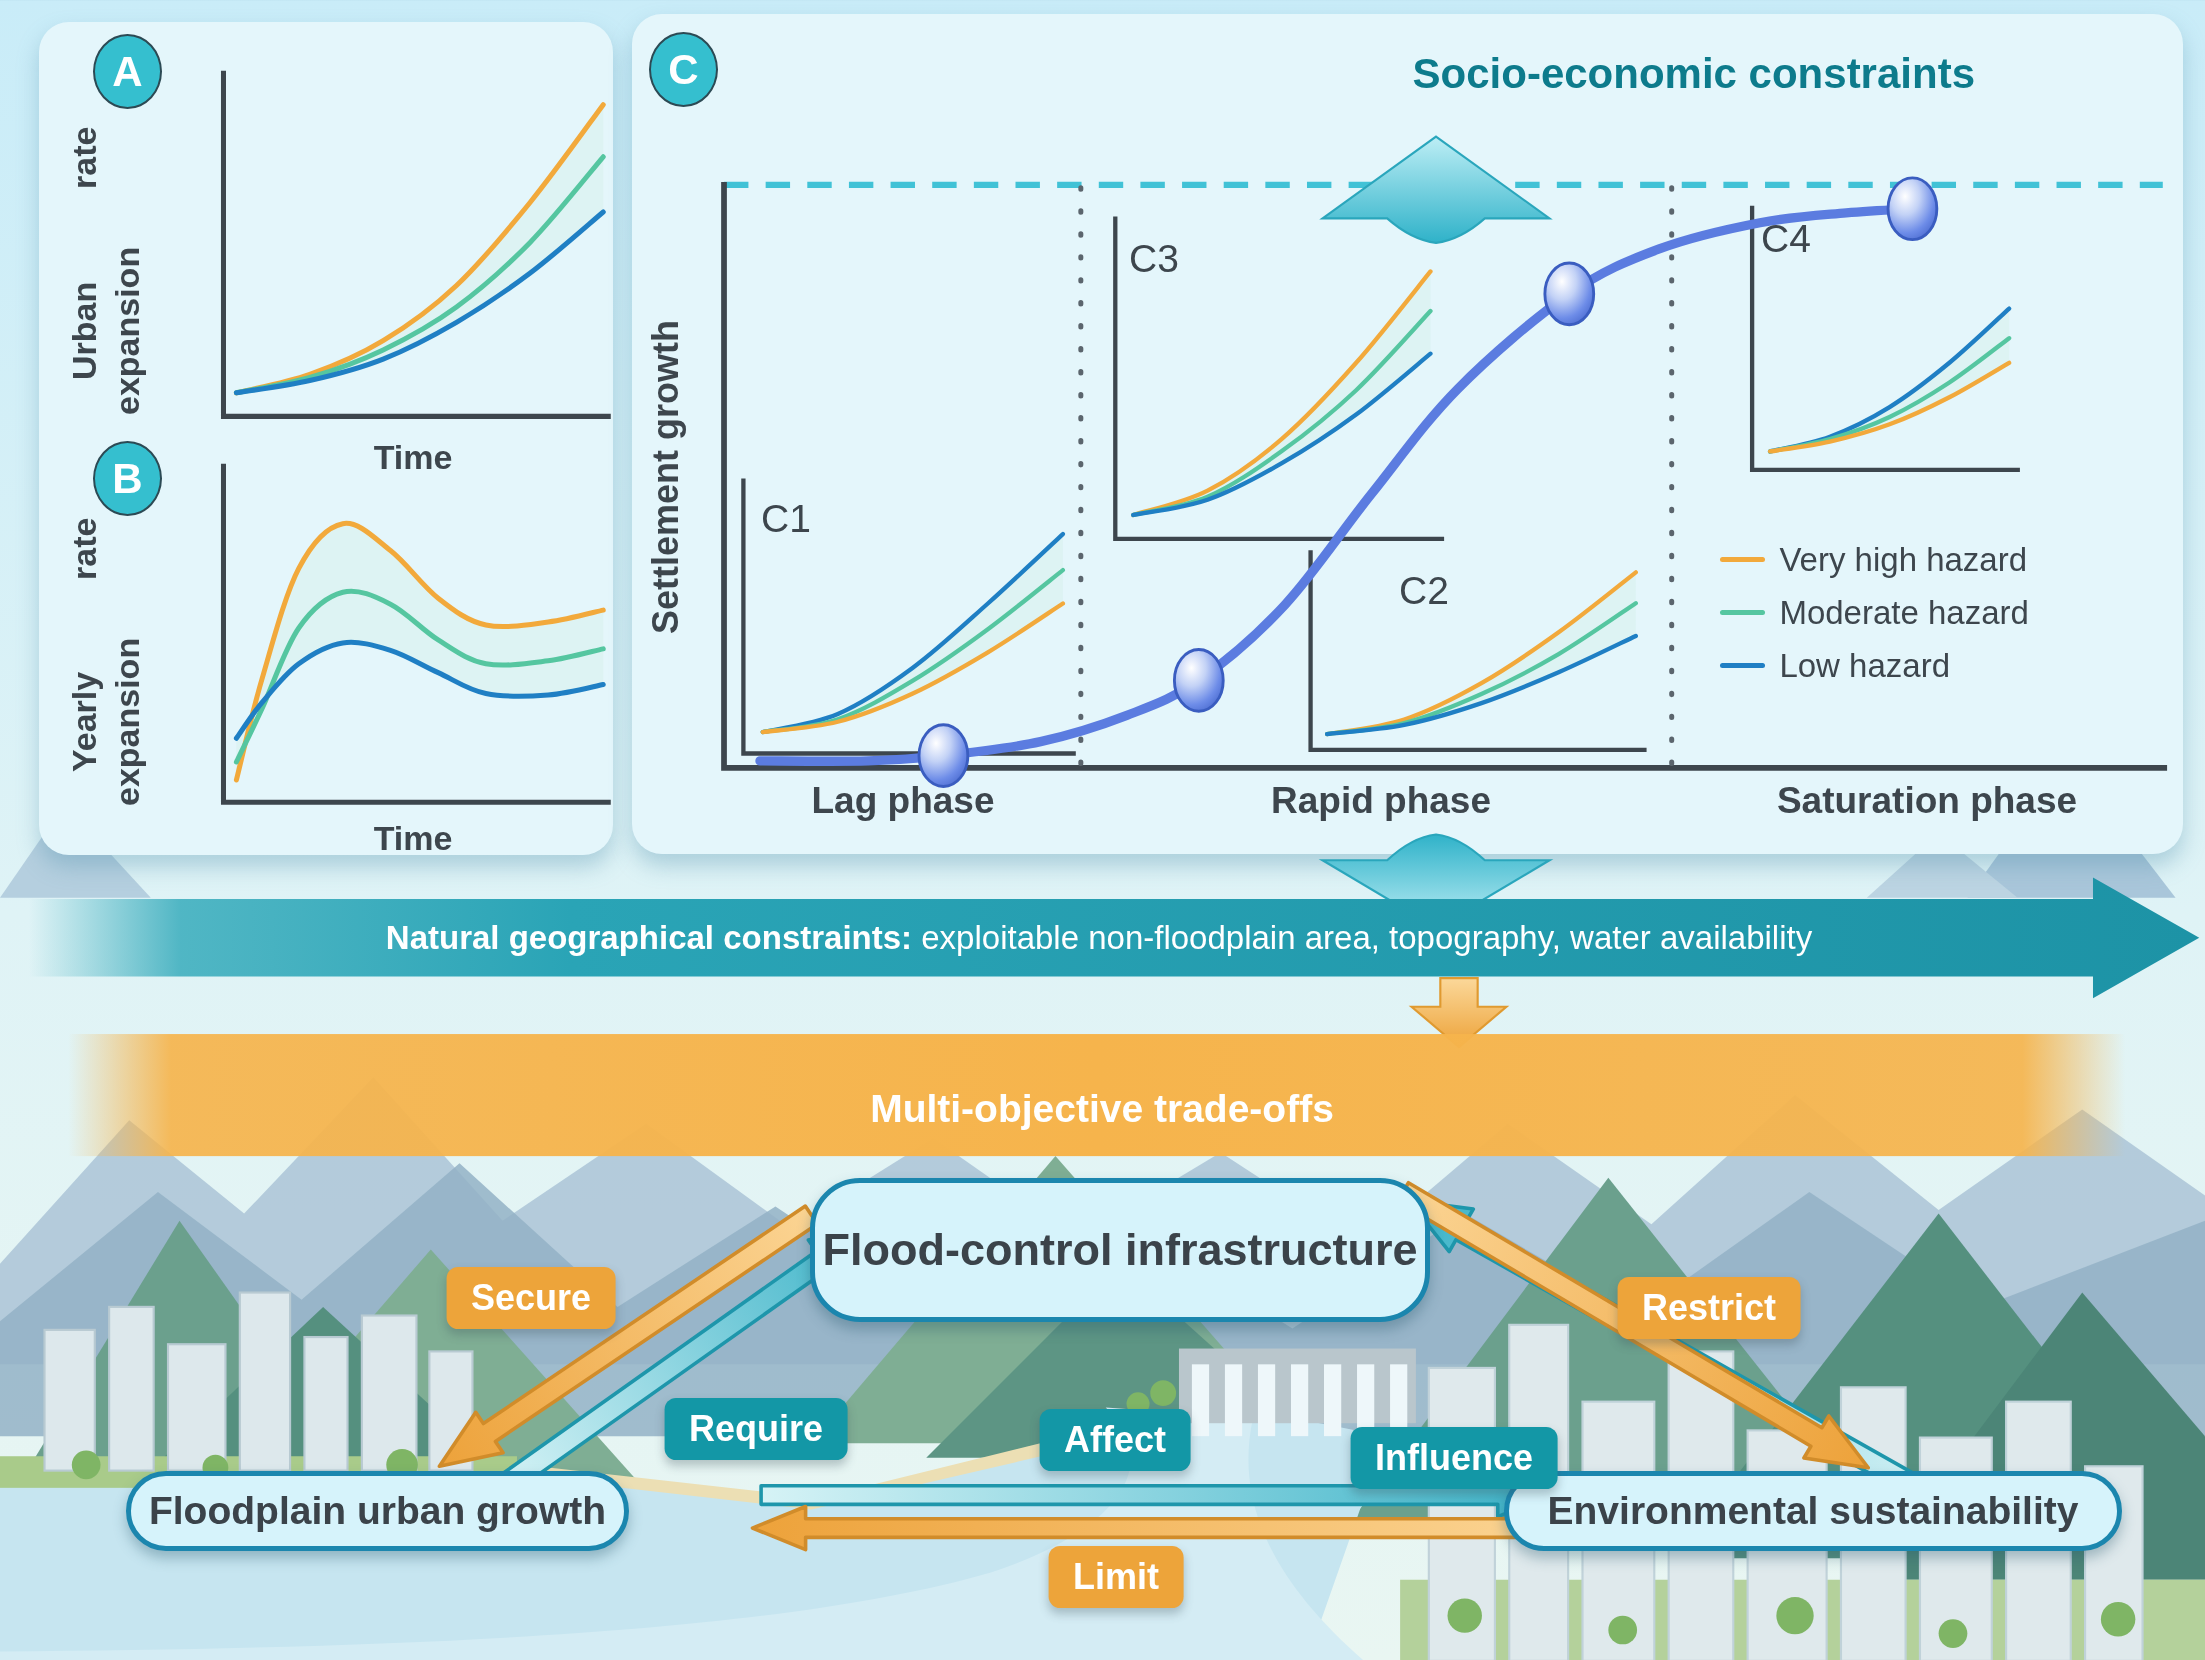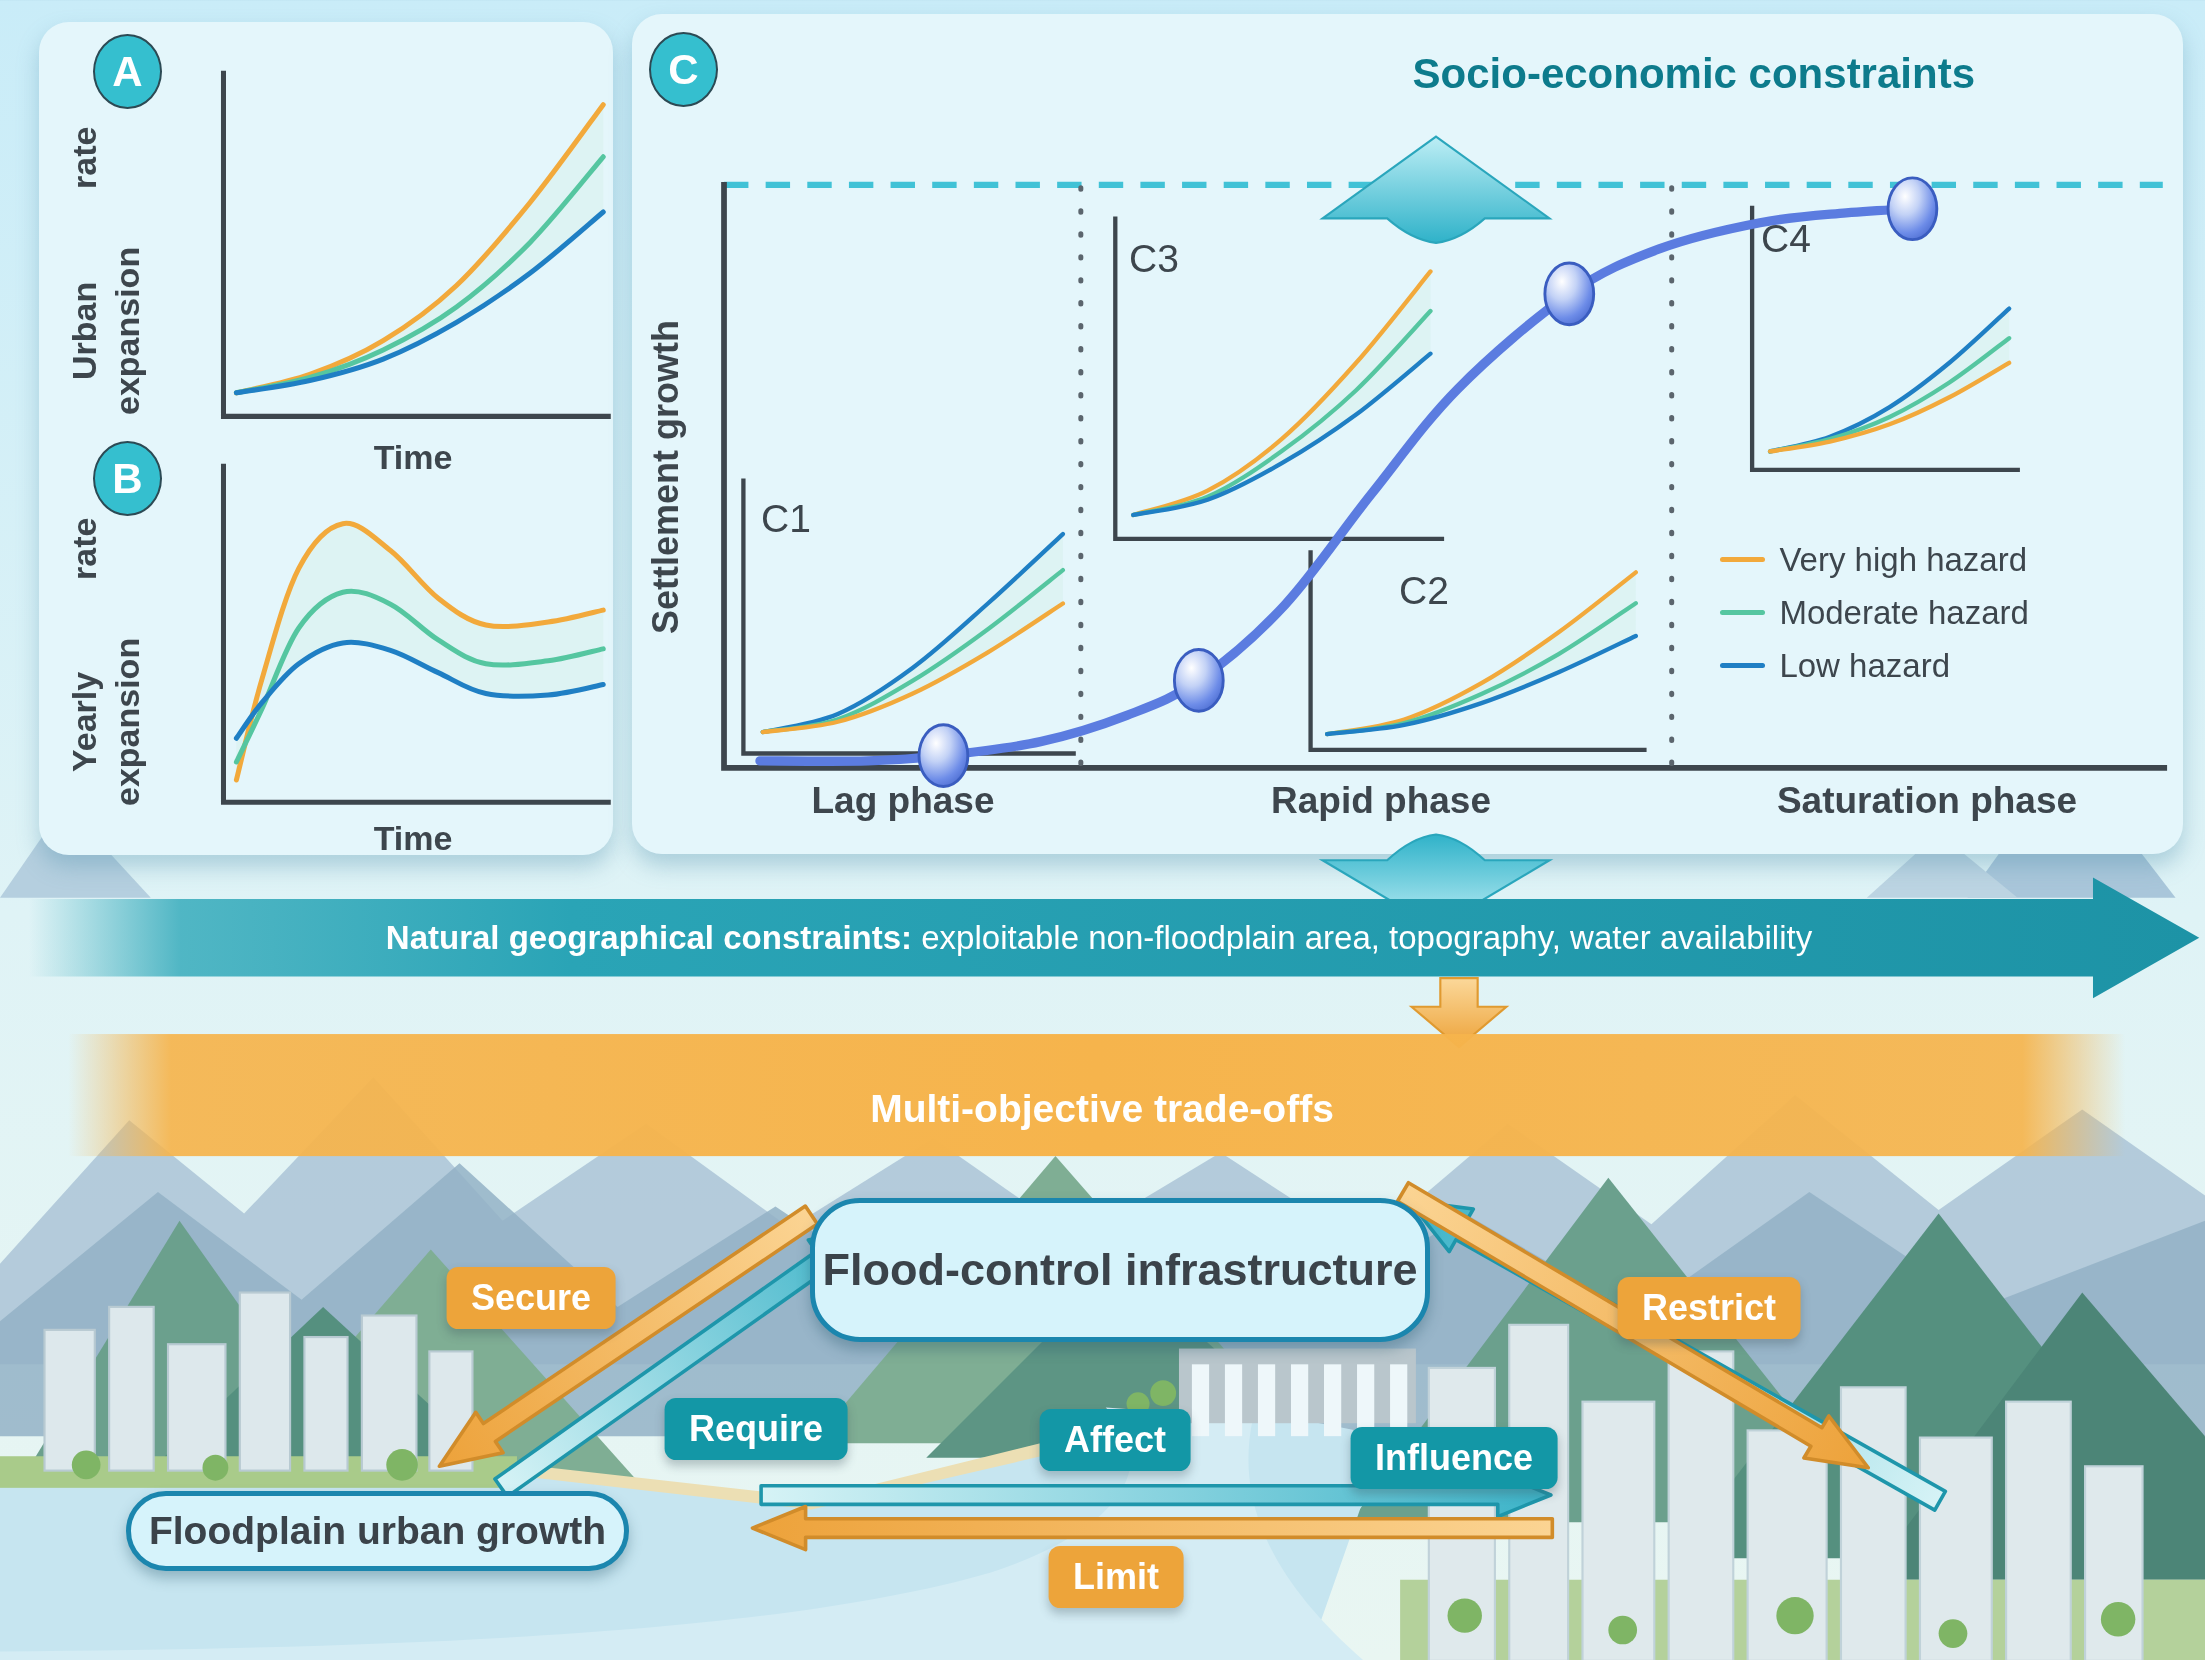--- a/index.html
+++ b/index.html
@@ -26,21 +26,21 @@
   .legend{position:absolute;left:1720px;top:533px;z-index:6;}
   .legend-row{display:flex;align-items:center;gap:14.4px;height:53px;}
   .legend-swatch{width:45px;height:5.7px;border-radius:2.9px;}
   .legend-label{font-size:33px;color:var(--axis);}
   .banner-text{position:absolute;display:flex;align-items:center;justify-content:center;
                color:#fff;z-index:7;white-space:pre;}
   .banner-teal-text{left:108px;top:899px;width:1982px;height:78px;font-size:33px;}
   .banner-orange-text{left:43px;top:1034px;width:2118px;height:150px;font-size:39px;font-weight:bold;}
   .pill{position:absolute;background:#d6f3fb;border:5px solid #1b86ae;display:flex;
         align-items:center;justify-content:center;font-weight:bold;color:#3b434a;z-index:8;
-        box-shadow:0 7.2px 13px rgba(40,90,110,.35);margin-top:20px;}
+        box-shadow:0 7.2px 13px rgba(40,90,110,.35);}
   .pill-flood{left:810px;top:1178px;width:620px;height:144px;border-radius:50px;font-size:45px;}
   .pill-small{height:80px;border-radius:40px;font-size:39px;}
   .pill-floodplain{left:126px;top:1471px;width:503px;}
   .pill-env{left:1504px;top:1471px;width:618px;}
   .tag{position:absolute;transform:translate(-50%,-50%);color:#fff;font-size:36px;font-weight:bold;
        padding:10px 24.4px;border-radius:11.5px;z-index:9;box-shadow:0 5.7px 10px rgba(60,80,90,.3);}
   .tag-orange{background:var(--orange);}
   .tag-teal{background:var(--teal);}
 </style>
 </head>
@@ -296,20 +296,21 @@
       </g>
   </svg>
 
   <div class="banner-text banner-teal-text">
     <span style="font-weight:bold;">Natural geographical constraints:</span><span> exploitable non-floodplain area, topography, water availability</span>
   </div>
   <div class="banner-text banner-orange-text">Multi-objective trade-offs</div>
 
   <div class="pill pill-flood">Flood-control infrastructure</div>
   <div class="pill pill-small pill-floodplain">Floodplain urban growth</div>
+  <div class="pill pill-small pill-env">Environmental sustainability</div>
 
   <div class="tag tag-orange" style="left:531px;top:1298px;">Secure</div>
   <div class="tag tag-teal" style="left:756px;top:1429px;">Require</div>
   <div class="tag tag-orange" style="left:1709px;top:1308px;">Restrict</div>
   <div class="tag tag-teal" style="left:1454px;top:1458px;">Influence</div>
   <div class="tag tag-teal" style="left:1115px;top:1440px;">Affect</div>
   <div class="tag tag-orange" style="left:1116px;top:1577px;">Limit</div>
 </div>
 
 

